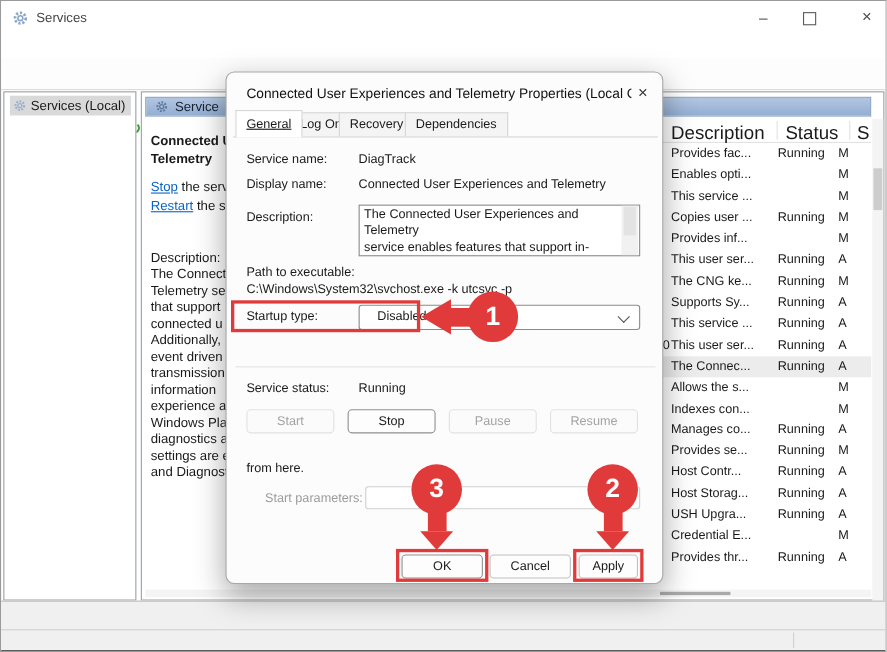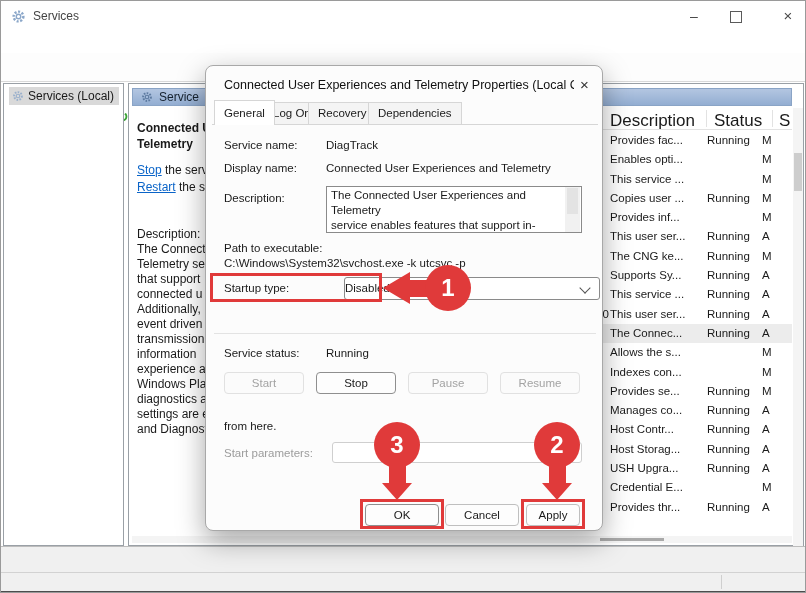--- a/index.html
+++ b/index.html
@@ -62,30 +62,30 @@
   #status-div{left:720px;top:574px;width:1px;height:14px;background:#cfcfcf;}
   #bottom-edge{left:0;top:590px;width:100%;height:3px;background:#4c4c4c;}
 
   
   #dlg{left:204px;top:64px;width:398px;height:466px;background:#fcfcfc;border:1px solid #a8a8a8;
        border-radius:8px;box-shadow:0 10px 28px rgba(0,0,0,.35);box-sizing:border-box;}
   #dlg-title{left:18px;top:12px;width:350px;font-size:12.5px;color:#111;}
   #dlg-close{left:374px;top:10px;font-size:15px;color:#333;}
   .tab{top:36px;height:22px;line-height:21px;padding:0 9px;border:1px solid #d6d6d6;border-bottom:none;
        background:#f4f4f4;font-size:11.5px;box-sizing:border-box;}
-  .tab.on{top:34px;height:25px;background:#fff;z-index:3;line-height:24px;}
+  .tab.on{top:34px;height:25px;background:#fff;z-index:3;line-height:24px;text-decoration:underline;}
   #tabline{left:6px;top:58px;width:386px;height:1px;background:#d6d6d6;}
   .lbl{font-size:11.5px;color:#1a1a1a;}
-  .lbl.dim{color:#9c9c9c;}
+  .lbl.dim{color:#9c9c9c;margin-left:17px;}
   #desc-box{left:120px;top:120px;width:256px;height:47px;border:1px solid #8a8a8a;background:#fff;
             font-size:11.5px;line-height:15px;padding:1px 32px 0 4px;box-sizing:border-box;overflow:hidden;}
   #desc-sb{left:359px;top:121px;width:15px;height:45px;background:#f1f1f1;}
   #desc-sb .th{position:absolute;left:2px;top:1px;width:11px;height:26px;background:#e3e3e3;}
   #combo{left:120px;top:211px;width:256px;height:23px;border:1px solid #8a8a8a;border-radius:3px;background:#fff;
-         line-height:21px;padding-left:0;font-size:11.5px;box-sizing:border-box;margin-left:18px;}
+         line-height:21px;padding-left:16px;font-size:11.5px;box-sizing:border-box;}
   .chev{position:absolute;width:7px;height:7px;border-right:1.5px solid #555;border-bottom:1.5px solid #555;
         transform:rotate(45deg);}
   #dlg-sep{left:8px;top:267px;width:382px;height:1px;background:#e3e3e3;}
   .dbtn{height:22px;border:1px solid #bfbfbf;border-radius:4px;background:#fdfdfd;text-align:center;
         line-height:20px;font-size:11.5px;box-sizing:border-box;}
   .dbtn.disabled{color:#a3a3a3;border-color:#e1e1e1;background:#fbfbfb;}
   .dbtn.strong{border-color:#8f8f8f;}
   #start-input{left:126px;top:376px;width:250px;height:21px;border:1px solid #cfcfcf;border-radius:3px;background:#fff;box-sizing:border-box;}
 
   
@@ -197,22 +197,22 @@
       <div class="lrow"><span class="c1">Copies user ...</span><span class="c2">Running</span><span class="c3">M</span></div>
       <div class="lrow"><span class="c1">Provides inf...</span><span class="c2"></span><span class="c3">M</span></div>
       <div class="lrow"><span class="c1">This user ser...</span><span class="c2">Running</span><span class="c3">A</span></div>
       <div class="lrow"><span class="c1">The CNG ke...</span><span class="c2">Running</span><span class="c3">M</span></div>
       <div class="lrow"><span class="c1">Supports Sy...</span><span class="c2">Running</span><span class="c3">A</span></div>
       <div class="lrow"><span class="c1">This service ...</span><span class="c2">Running</span><span class="c3">A</span></div>
       <div class="lrow"><span class="pfx">10</span><span class="c1">This user ser...</span><span class="c2">Running</span><span class="c3">A</span></div>
       <div class="lrow sel"><span class="c1">The Connec...</span><span class="c2">Running</span><span class="c3">A</span></div>
       <div class="lrow"><span class="c1">Allows the s...</span><span class="c2"></span><span class="c3">M</span></div>
       <div class="lrow"><span class="c1">Indexes con...</span><span class="c2"></span><span class="c3">M</span></div>
+      <div class="lrow"><span class="c1">Manages co...</span><span class="c2">Running</span><span class="c3">A</span></div>
       <div class="lrow"><span class="c1">Provides se...</span><span class="c2">Running</span><span class="c3">M</span></div>
-      <div class="lrow"><span class="c1">Manages co...</span><span class="c2">Running</span><span class="c3">A</span></div>
       <div class="lrow"><span class="c1">Host Contr...</span><span class="c2">Running</span><span class="c3">A</span></div>
       <div class="lrow"><span class="c1">Host Storag...</span><span class="c2">Running</span><span class="c3">A</span></div>
       <div class="lrow"><span class="c1">USH Upgra...</span><span class="c2">Running</span><span class="c3">A</span></div>
       <div class="lrow"><span class="c1">Credential E...</span><span class="c2"></span><span class="c3">M</span></div>
       <div class="lrow"><span class="c1">Provides thr...</span><span class="c2">Running</span><span class="c3">A</span></div>
     </div>
 
     <div id="vscroll" class="abs">
         <div id="vthumb" class="abs"></div>
       </div>

